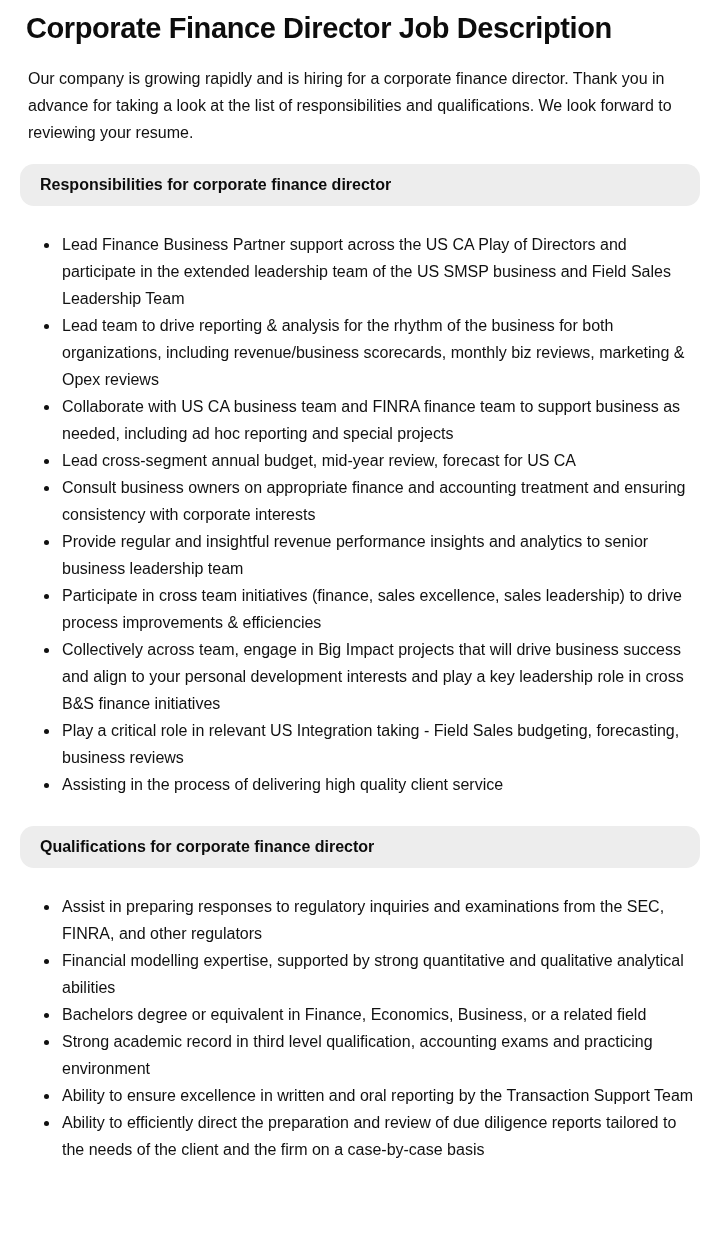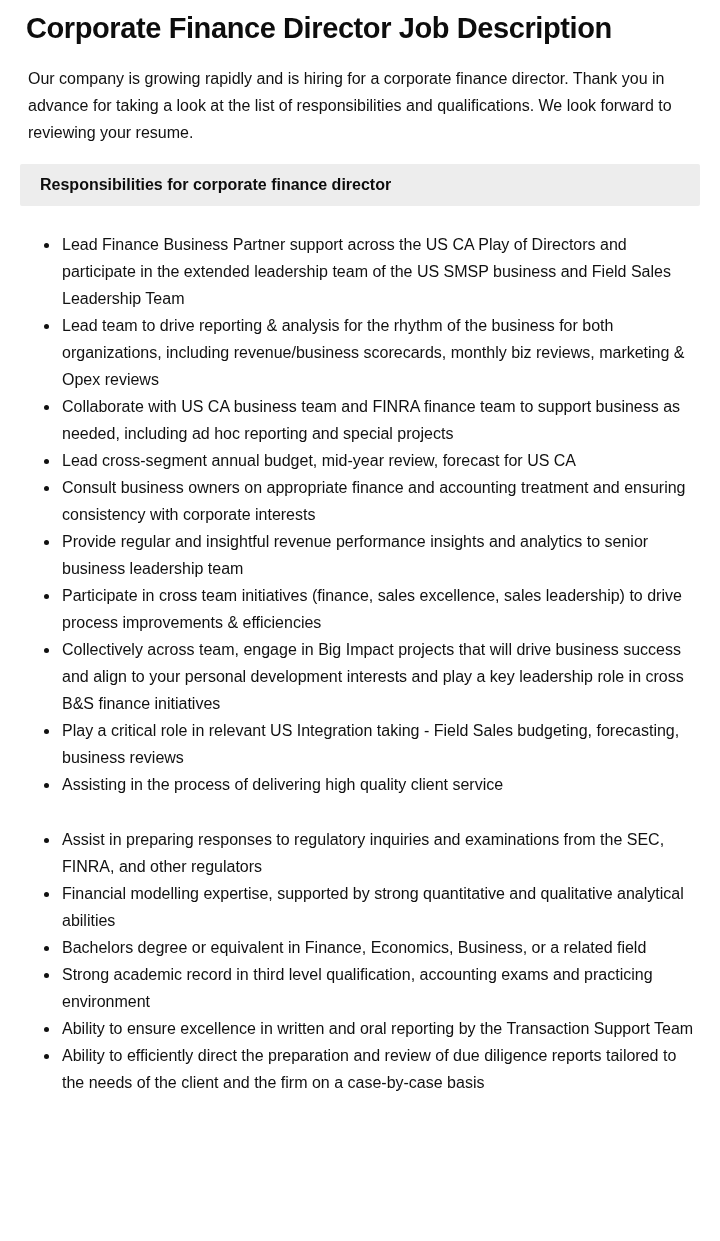--- a/index.html
+++ b/index.html
@@ -28,21 +28,21 @@
     font-size: 16px;
     line-height: 27px;
     margin: 2px 0 18px 8px;
   }
   .section-header {
     background: #ededed;
     font-size: 16px;
     font-weight: 700;
     line-height: 18px;
     padding: 12px 20px;
-    border-radius: 2px;
+    border-radius: 14px;
     color: #0d0d0d;
   }
   .bullet-list {
     list-style-type: disc;
     padding-left: 40px;
     margin: 25px 0 28px 0;
     font-size: 16px;
     line-height: 27px;
   }
   .bullet-list li {
@@ -68,20 +68,21 @@
         <li>Consult business owners on appropriate finance and accounting treatment and ensuring consistency with corporate interests</li>
         <li>Provide regular and insightful revenue performance insights and analytics to senior business leadership team</li>
         <li>Participate in cross team initiatives (finance, sales excellence, sales leadership) to drive process improvements &amp; efficiencies</li>
         <li>Collectively across team, engage in Big Impact projects that will drive business success and align to your personal development interests and play a key leadership role in cross B&amp;S finance initiatives</li>
         <li>Play a critical role in relevant US Integration taking - Field Sales budgeting, forecasting, business reviews</li>
         <li>Assisting in the process of delivering high quality client service</li>
       </ul>
   </div>
 
   <div class="section">
+    <div class="section-header">Qualifications for corporate finance director</div>
     <ul class="bullet-list">
         <li>Assist in preparing responses to regulatory inquiries and examinations from the SEC, FINRA, and other regulators</li>
         <li>Financial modelling expertise, supported by strong quantitative and qualitative analytical abilities</li>
         <li>Bachelors degree or equivalent in Finance, Economics, Business, or a related field</li>
         <li>Strong academic record in third level qualification, accounting exams and practicing environment</li>
         <li>Ability to ensure excellence in written and oral reporting by the Transaction Support Team</li>
         <li>Ability to efficiently direct the preparation and review of due diligence reports tailored to the needs of the client and the firm on a case-by-case basis</li>
       </ul>
   </div>
 

